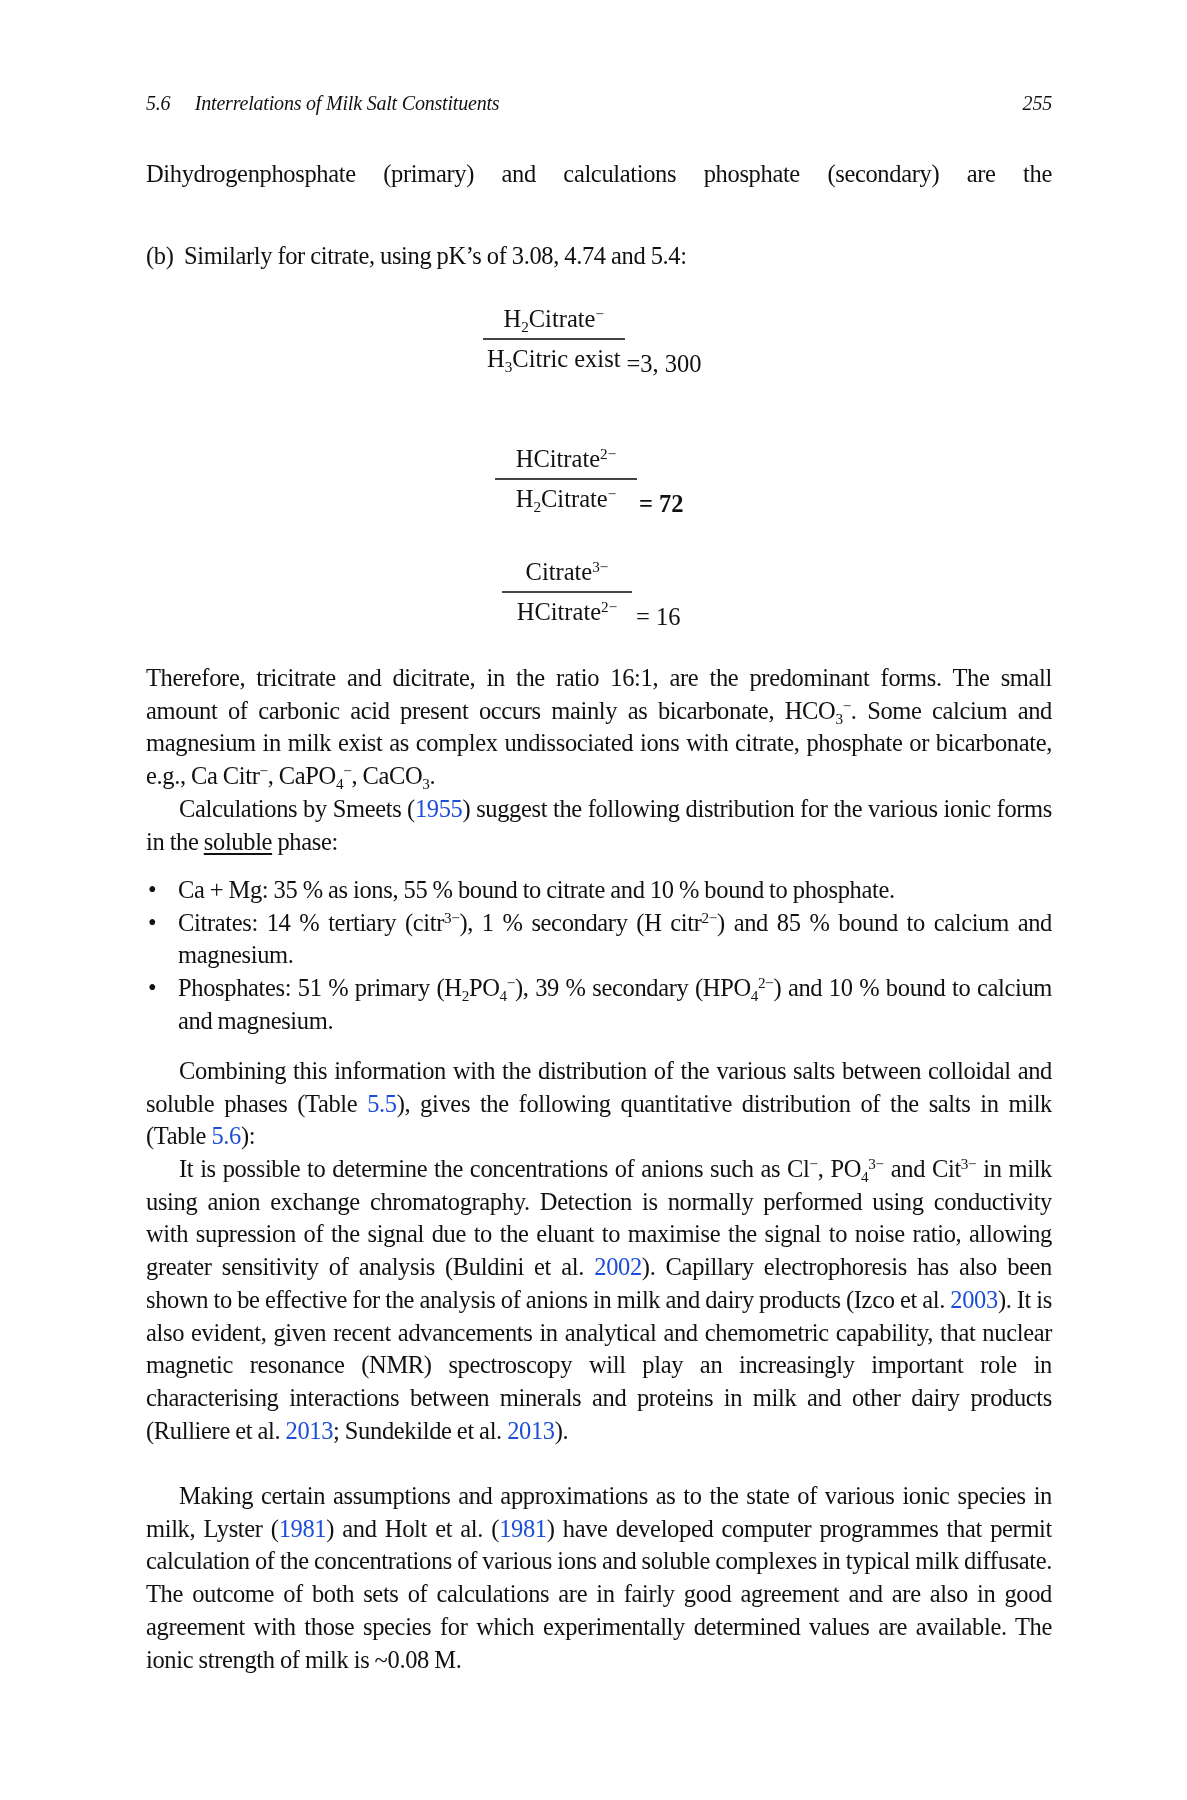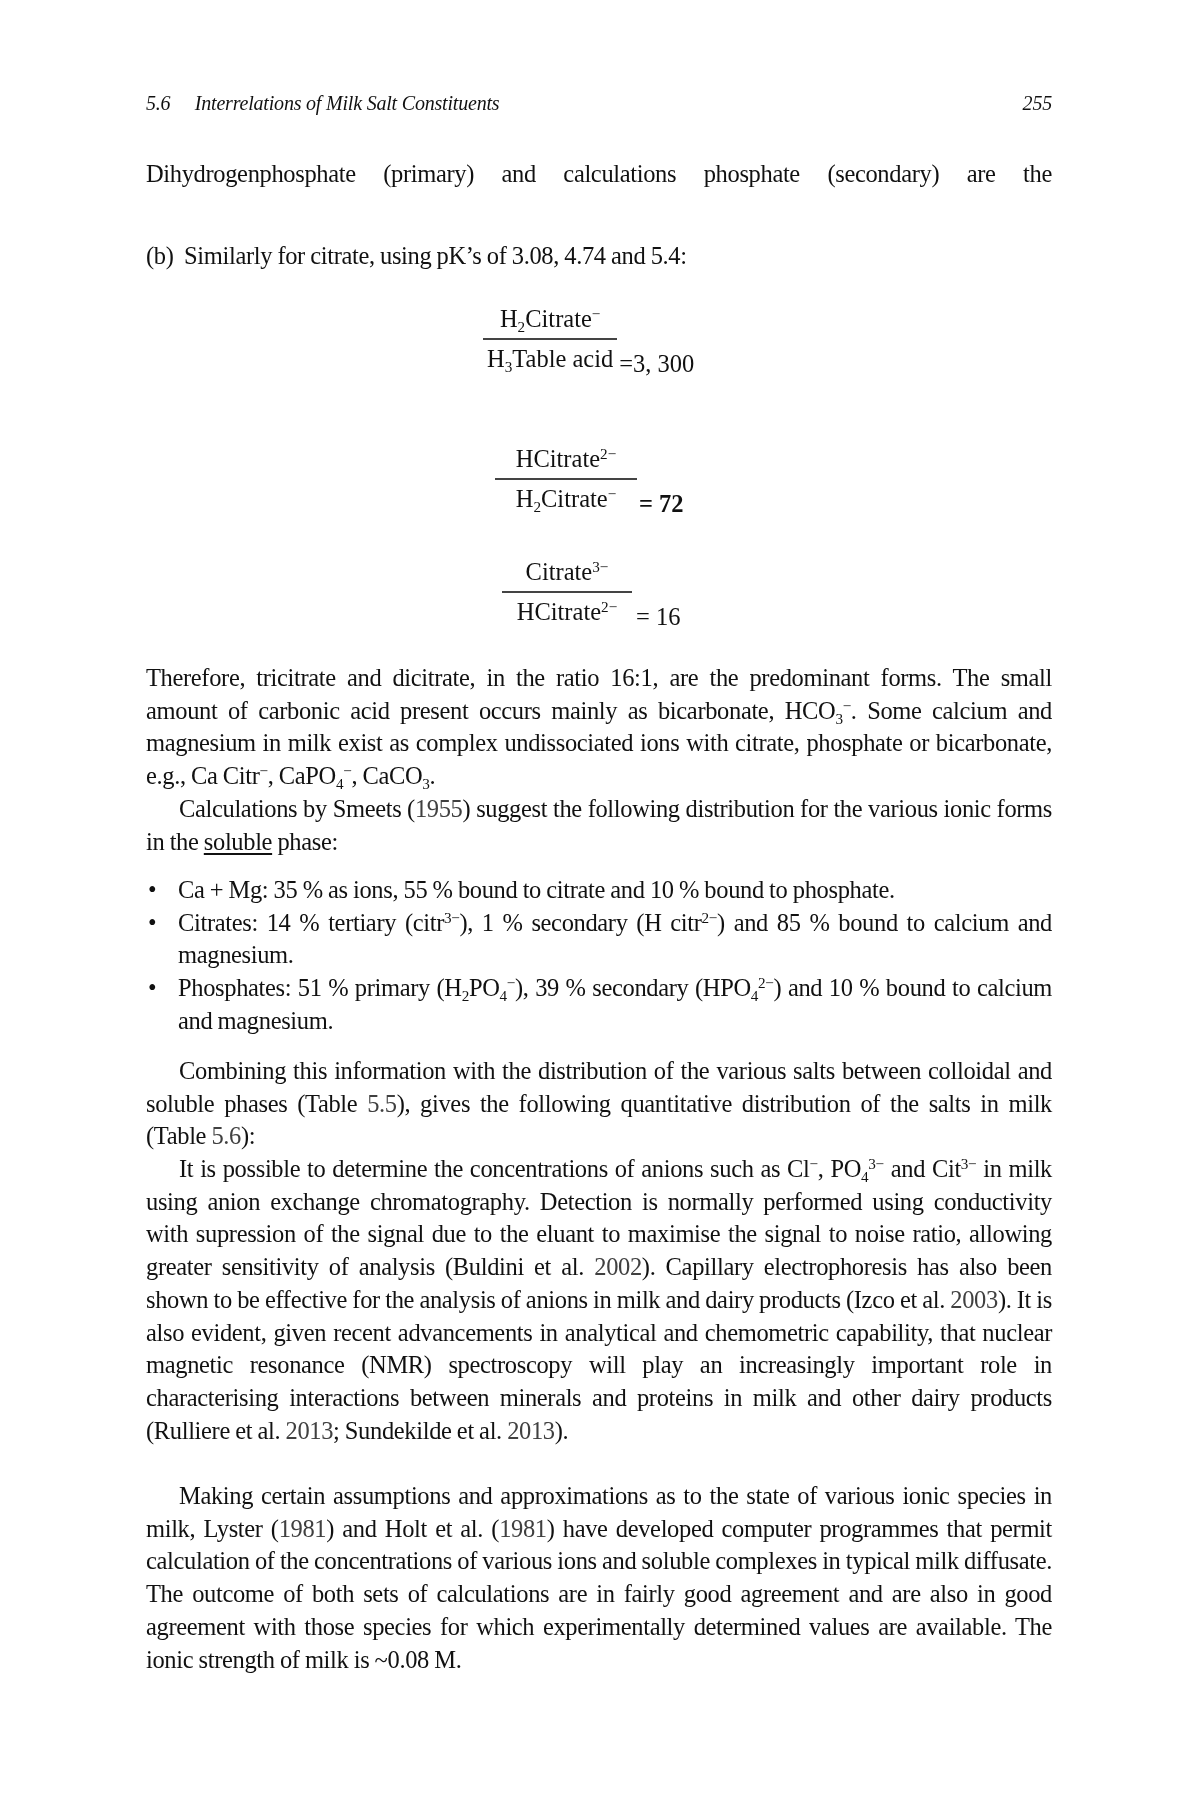--- a/index.html
+++ b/index.html
@@ -18,21 +18,21 @@
   .txt {
     position: absolute; left: 146px; width: 906px;
     font-size: 24.5px; line-height: 32.7px; text-align: justify;
     letter-spacing: -0.35px; word-spacing: -0.5px;
   }
   .indent { text-indent: 33px; }
   .justify-last { text-align-last: justify; }
   sub, sup { font-size: 0.62em; line-height: 0; }
   sub { vertical-align: -0.3em; }
   sup { vertical-align: 0.55em; }
-  .link { color: #404040; }
+  .link { color: #1d4ed8; }
   .u { text-decoration: underline; text-underline-offset: 3px; }
 
   .eq {
     position: absolute; display: flex; align-items: flex-end;
     font-size: 24.5px;
   }
   .frac { display: inline-flex; flex-direction: column; align-items: center; }
   .frac .num, .frac .den { padding: 0 4px; white-space: nowrap; line-height: 38px; }
   .frac .bar { align-self: stretch; height: 1.5px; background: #444; }
   .eq .rhs { margin-left: 2px; white-space: nowrap; }
@@ -59,21 +59,21 @@
 
 <div class="txt" style="top:240px;">
   <span>(b)</span>&nbsp;
   <span>Similarly for citrate, using pK’s of 3.08, 4.74 and 5.4:</span>
 </div>
 
 <div class="eq" style="left:483px; top:300px;">
   <div class="frac">
     <div class="num"><span>H</span><sub>2</sub><span>Citrate</span><sup>−</sup></div>
     <div class="bar"></div>
-    <div class="den"><span>H</span><sub>3</sub><span>Table acid</span></div>
+    <div class="den"><span>H</span><sub>3</sub><span>Citric exist</span></div>
   </div>
   <span class="rhs">=3, 300</span>
 </div>
 
 <div class="eq" style="left:495px; top:440px;">
   <div class="frac" style="width:142px;">
     <div class="num"><span>HCitrate</span><sup>2−</sup></div>
     <div class="bar"></div>
     <div class="den"><span>H</span><sub>2</sub><span>Citrate</span><sup>−</sup></div>
   </div>

